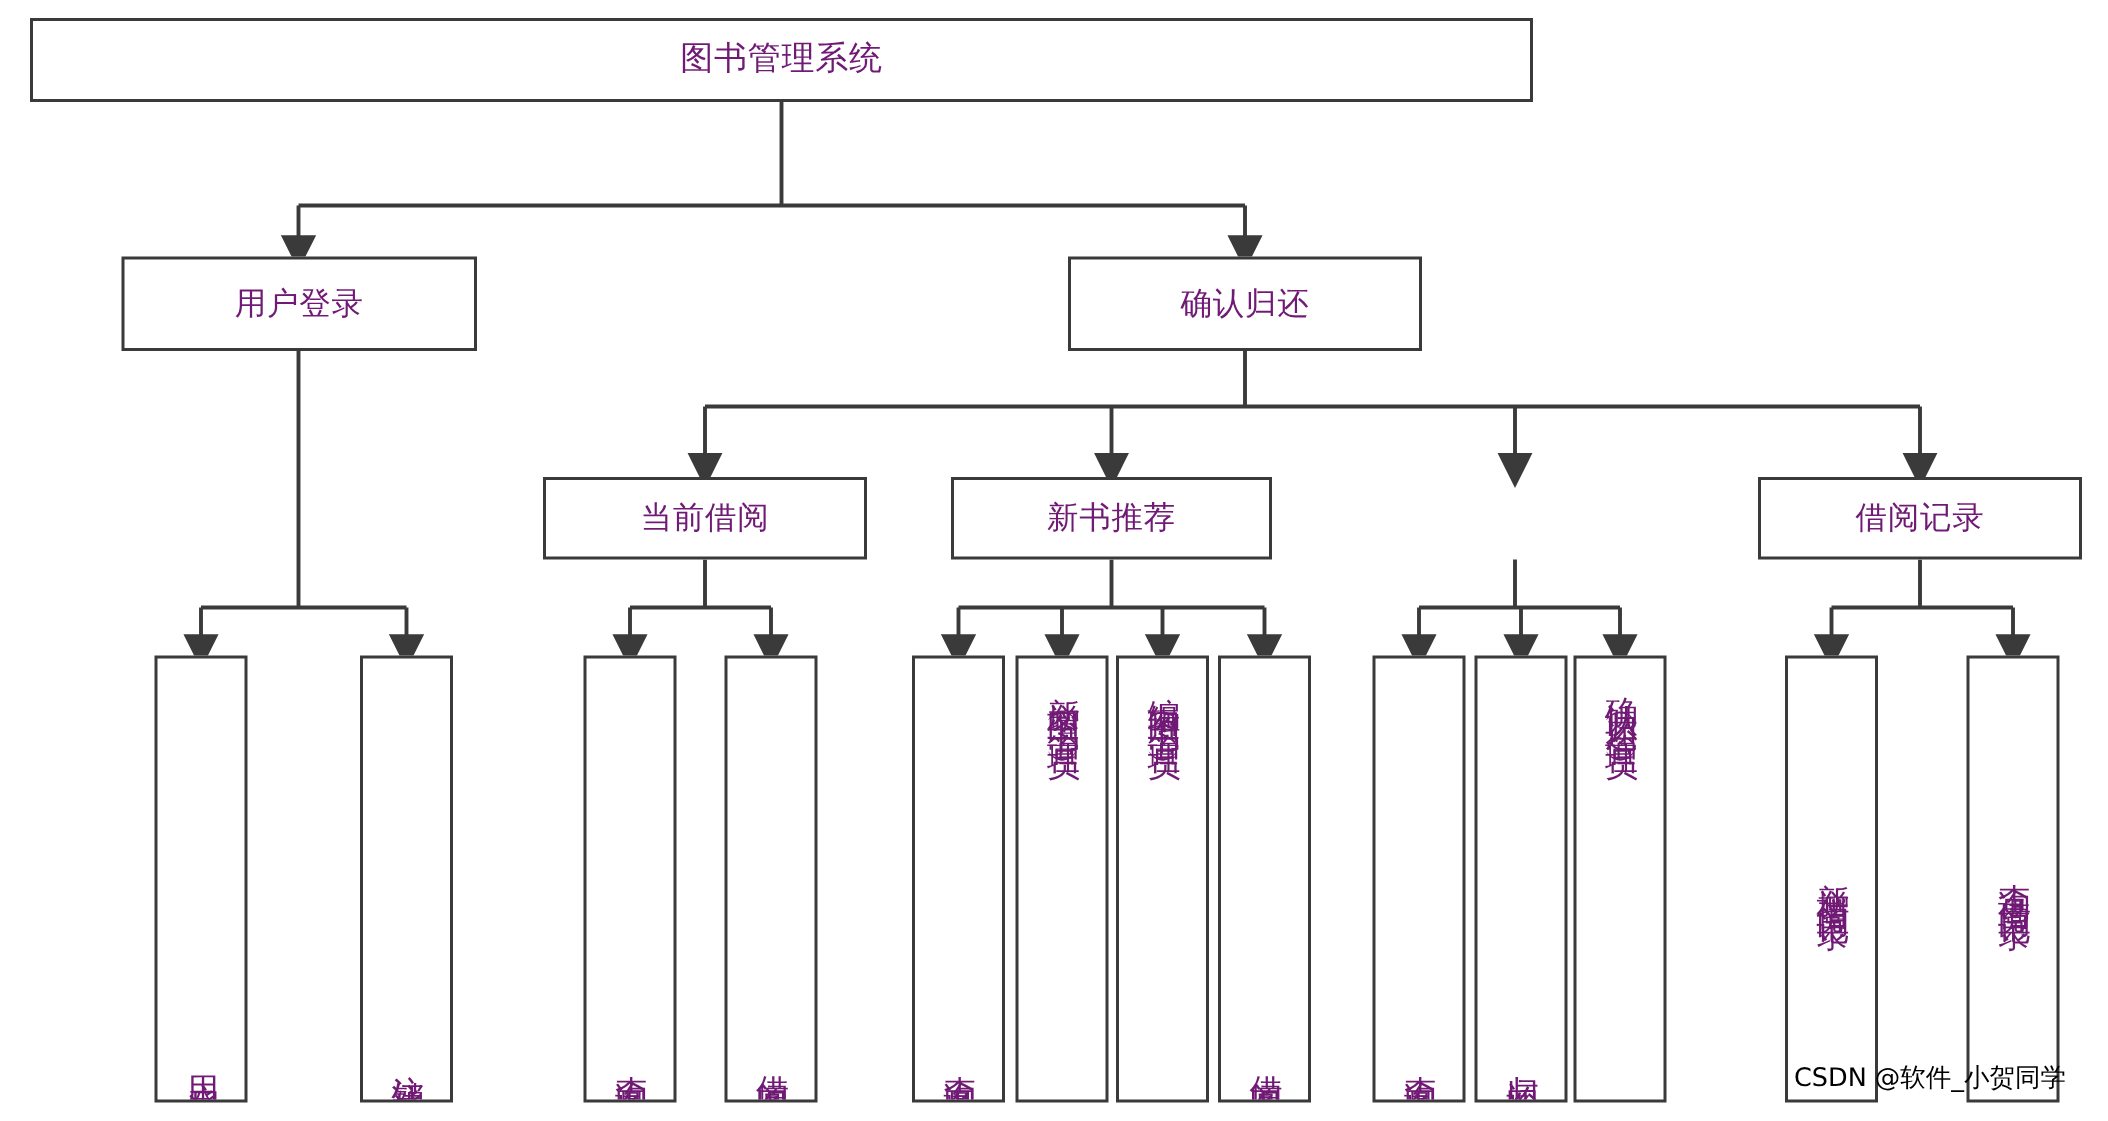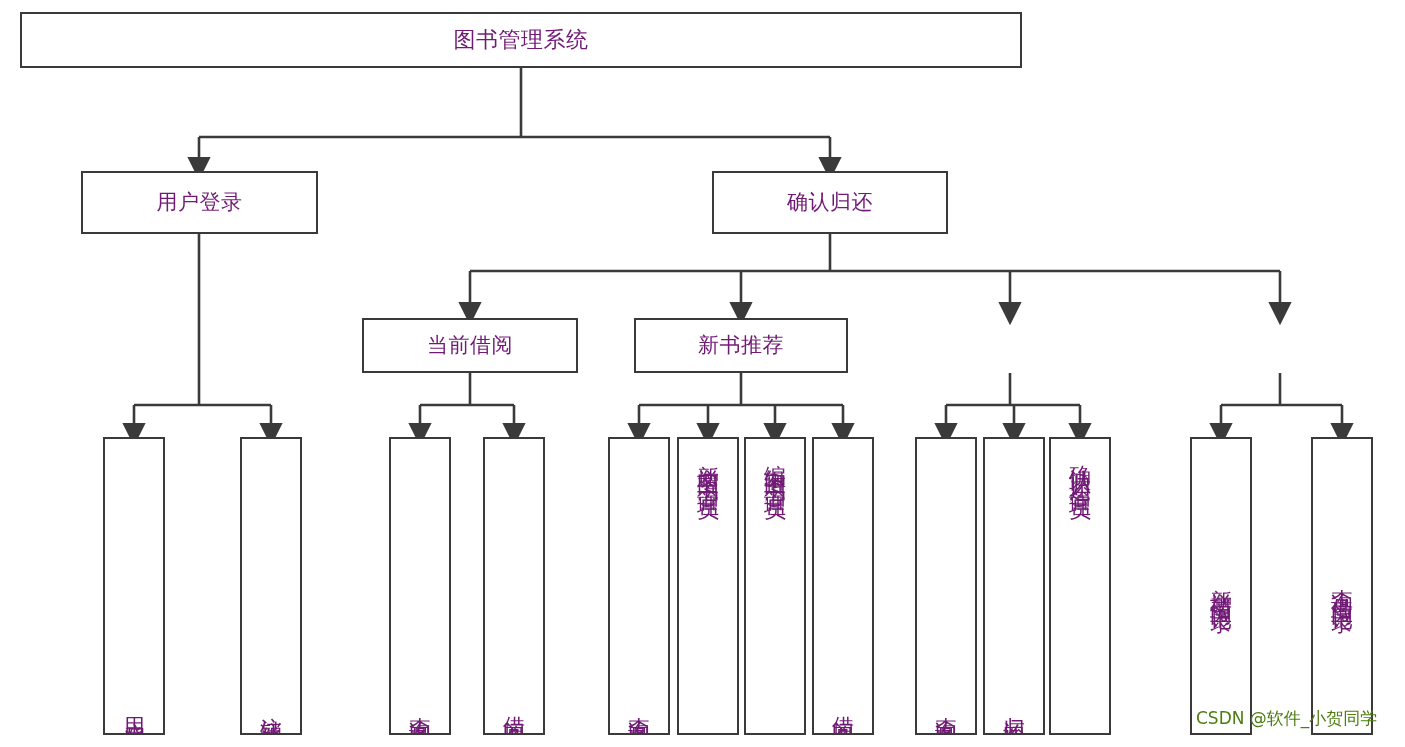--- a/index.html
+++ b/index.html
@@ -63,21 +63,21 @@
   }
   .node-v .node-label {
     writing-mode: vertical-rl;
     text-orientation: upright;
     font-size: 22px;
     letter-spacing: 5px;
     line-height: 1;
   }
   .watermark {
     position: absolute;
-    color: #4d7c0f;
+    color: #000000;
     font-size: 17px;
     font-family: "DejaVu Sans", "Liberation Sans", sans-serif;
     white-space: nowrap;
     pointer-events: none;
   }
 </style>
 </head>
 <body>
 
 <div id="diagram-root">
@@ -154,20 +154,23 @@
   <div class="node-box node-h" style="left:712px; top:171px; width:236px; height:63px;">
     <span class="node-label">确认归还</span>
   </div>
 
   <div class="node-box node-h" style="left:362px; top:318px; width:216px; height:55px;">
     <span class="node-label">当前借阅</span>
   </div>
   <div class="node-box node-h" style="left:634px; top:318px; width:214px; height:55px;">
     <span class="node-label">新书推荐</span>
   </div>
+  <div class="node-box node-h" style="left:1172px; top:318px; width:216px; height:55px;">
+    <span class="node-label">借阅记录</span>
+  </div>
 
   <div class="node-box node-v" style="left:103px; top:437px; width:62px; height:298px;">
     <span class="node-label">用户登录</span>
   </div>
   <div class="node-box node-v" style="left:240px; top:437px; width:62px; height:298px;">
     <span class="node-label">注销登录</span>
   </div>
 
   <div class="node-box node-v" style="left:389px; top:437px; width:62px; height:298px;">
     <span class="node-label">查询图书</span>

